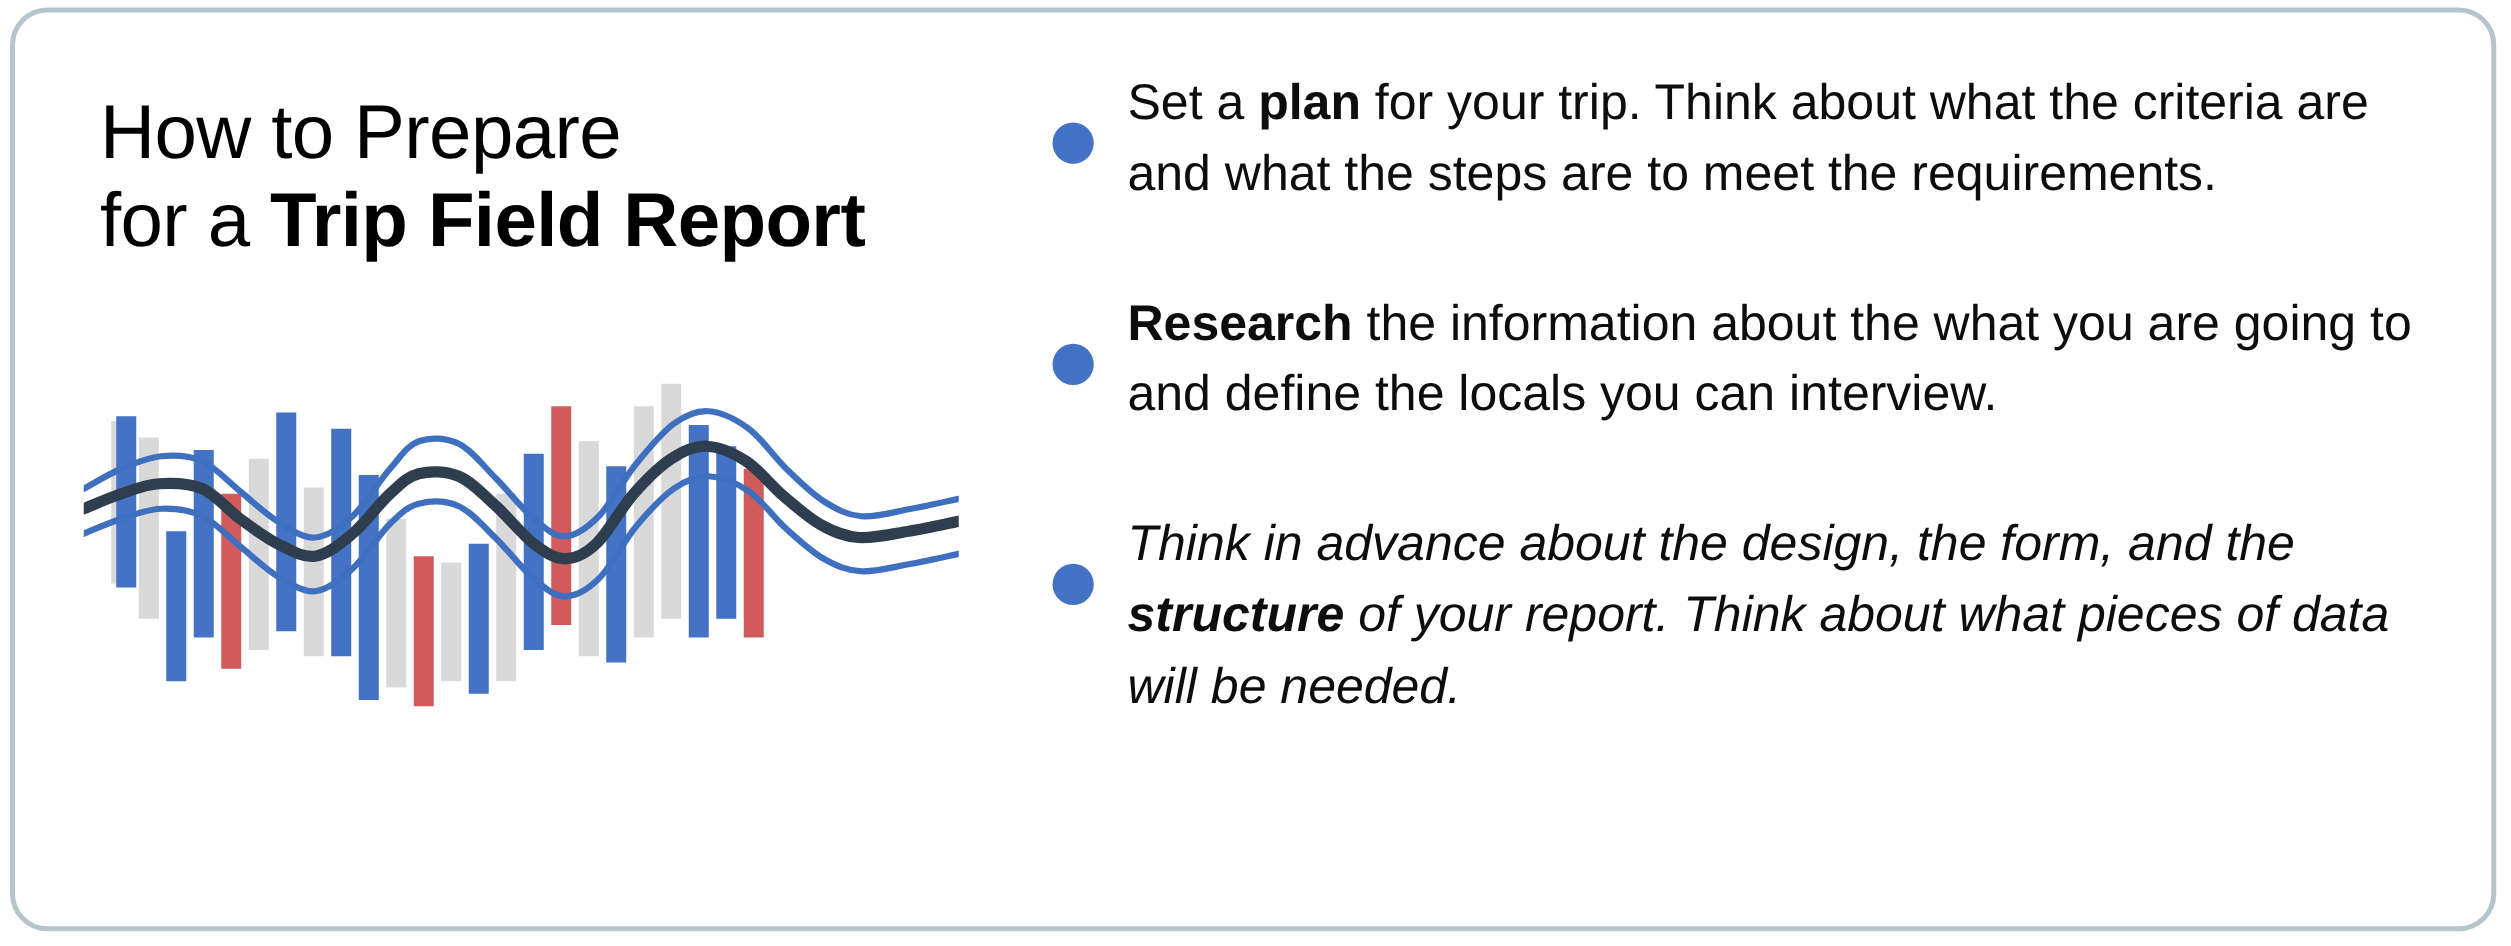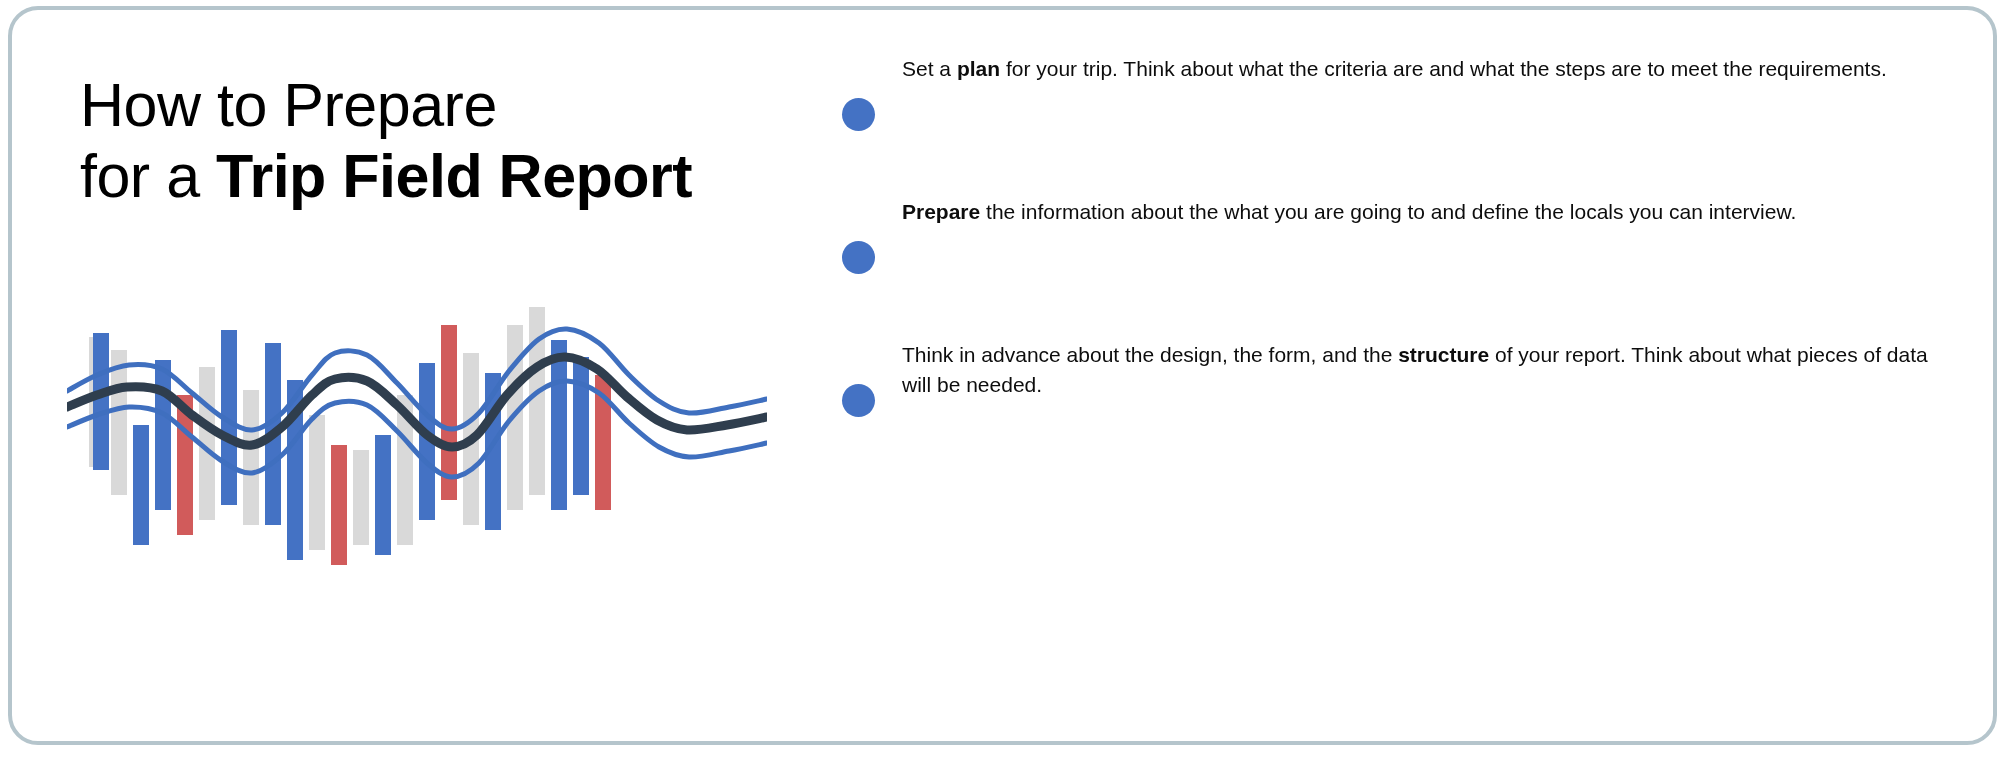--- a/index.html
+++ b/index.html
@@ -73,34 +73,34 @@
     top: 44px;
     width: 1090px;
   }
 
   .bullet-item {
     position: relative;
     padding-left: 60px;
     margin-bottom: 63px;
     min-height: 80px;
   }
-  .bullet-item:last-child { margin-bottom: 0; }
+  .bullet-item:last-child { margin-bottom: 0; font-style: italic; }
 
   .bullet-dot {
     position: absolute;
     left: 0;
     top: 44px;
     width: 33px;
     height: 33px;
     border-radius: 50%;
     background: #4472c4;
   }
 
   .bullet-text {
-    font-size: 21px;
+    font-size: 40px;
     line-height: 1.42;
     color: #0d0d0d;
     font-weight: 400;
   }
   .bullet-text b { font-weight: 700; }
 </style>
 </head>
 <body>
 
 <div class="card">
@@ -152,21 +152,21 @@
   </div>
 
   <div class="right-col">
     <div class="bullet-list" id="bullet-list">
         <div class="bullet-item">
           <span class="bullet-dot" style="background: rgb(68, 114, 196);"></span>
           <div class="bullet-text"><span>Set a </span><b>plan</b><span> for your trip. Think about what the criteria are and what the steps are to meet the requirements.</span></div>
         </div>
         <div class="bullet-item">
           <span class="bullet-dot" style="background: rgb(68, 114, 196);"></span>
-          <div class="bullet-text"><b>Prepare</b><span> the information about the what you are going to and define the locals you can interview.</span></div>
+          <div class="bullet-text"><b>Research</b><span> the information about the what you are going to and define the locals you can interview.</span></div>
         </div>
         <div class="bullet-item">
           <span class="bullet-dot" style="background: rgb(68, 114, 196);"></span>
           <div class="bullet-text"><span>Think in advance about the design, the form, and the </span><b>structure</b><span> of your report. Think about what pieces of data will be needed.</span></div>
         </div>
       </div>
   </div>
 
 </div>
 

